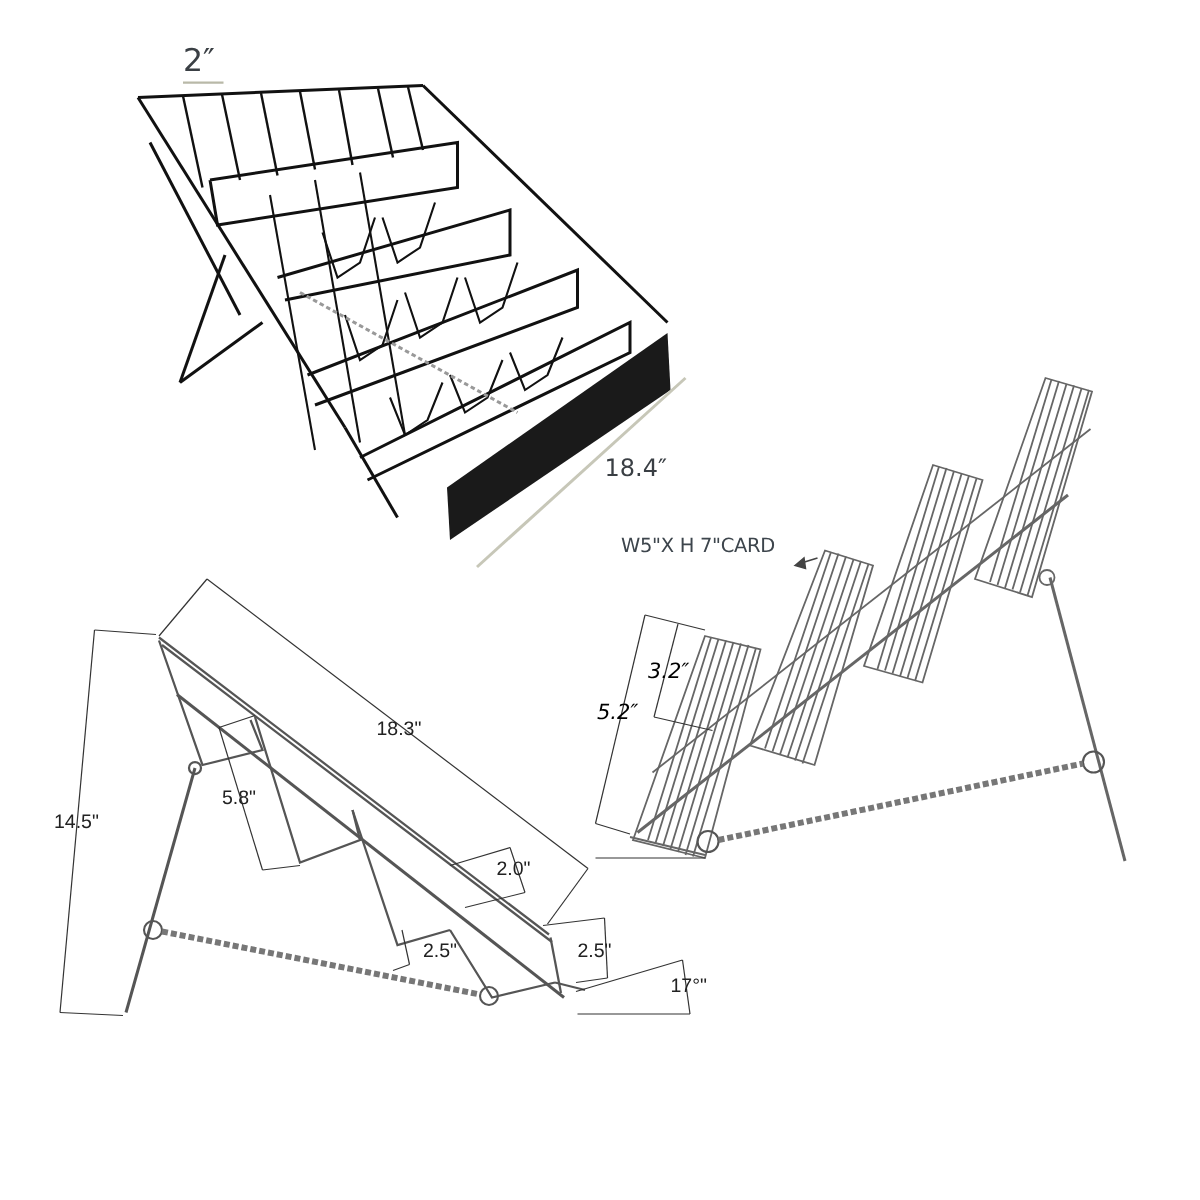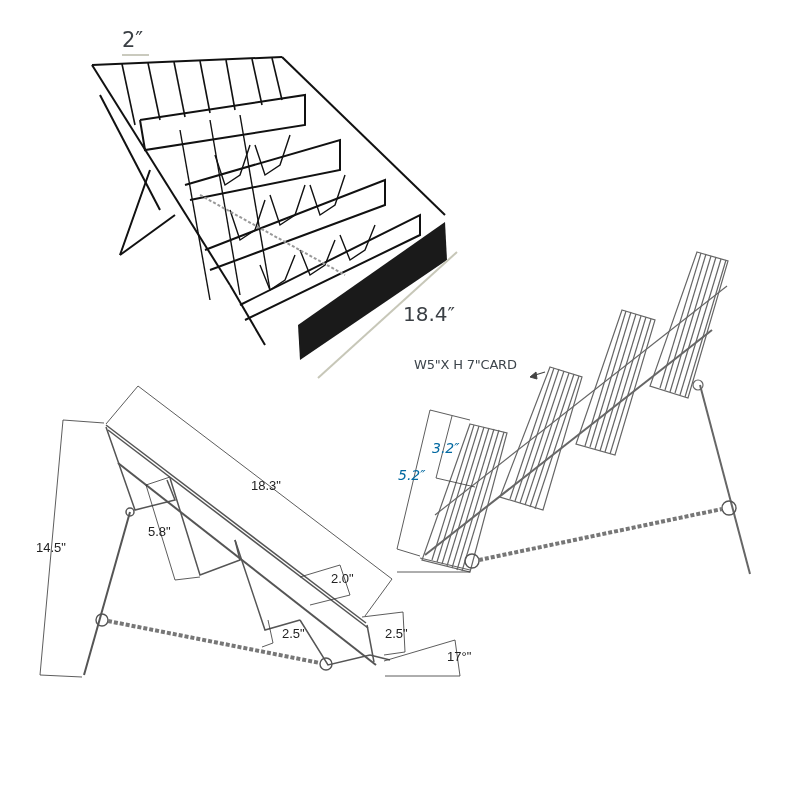--- a/index.html
+++ b/index.html
@@ -2,21 +2,21 @@
 <html><head>
 <meta charset="utf-8">
 <style>
   html, body { margin:0; padding:0; background:#ffffff; }
   body { width:800px; height:800px; position:relative; overflow:hidden; font-family:"Liberation Sans", sans-serif; }
   svg { position:absolute; left:0; top:0; }
   .label { position:absolute; color:#333a40; white-space:nowrap; font-family:"DejaVu Sans", sans-serif; }
   .lbl-sm { font-size:13px; color:#222; font-family:"Liberation Sans", sans-serif; }
   .lbl-big { font-size:22px; color:#3a3f44; }
   .lbl-card { font-size:13px; color:#3d454c; letter-spacing:-0.2px; }
-  .lbl-right { font-size:14px; color:#0369a1; font-style:italic; }
+  .lbl-right { font-size:14px; color:#000000; font-style:italic; }
 </style>
 </head>
 <body>
 
 <svg width="800" height="800" viewBox="0 0 800 800">
 
   <g stroke="#111" stroke-width="2" fill="none">
 
     <line x1="92" y1="65" x2="282" y2="57"></line>
 
@@ -186,21 +186,21 @@
     <line x1="397" y1="572" x2="470" y2="572"></line>
   </g>
 
   <g stroke="#444" fill="#444">
     <line x1="545" y1="372" x2="532" y2="376" stroke-width="1.2"></line>
     <polygon points="530,377 536,372 537,379"></polygon>
   </g>
 </svg>
 
 <div class="label lbl-big" style="left:122px;top:28px;font-size:21px;">2″</div>
-<div class="label lbl-big" style="left:403px;top:302px;font-size:20px;">18.4″</div>
+<div class="label lbl-big" style="left:403px;top:302px;font-size:16px;">18.4″</div>
 <div class="label lbl-card" style="left:414px;top:357px;">W5"X H 7"CARD</div>
 
 <div class="label lbl-sm" style="left:36px;top:540px;">14.5"</div>
 <div class="label lbl-sm" style="left:251px;top:478px;">18.3"</div>
 <div class="label lbl-sm" style="left:148px;top:524px;">5.8"</div>
 <div class="label lbl-sm" style="left:331px;top:571px;">2.0"</div>
 <div class="label lbl-sm" style="left:282px;top:626px;">2.5"</div>
 <div class="label lbl-sm" style="left:385px;top:626px;">2.5"</div>
 <div class="label lbl-sm" style="left:447px;top:649px;">17°"</div>
 

